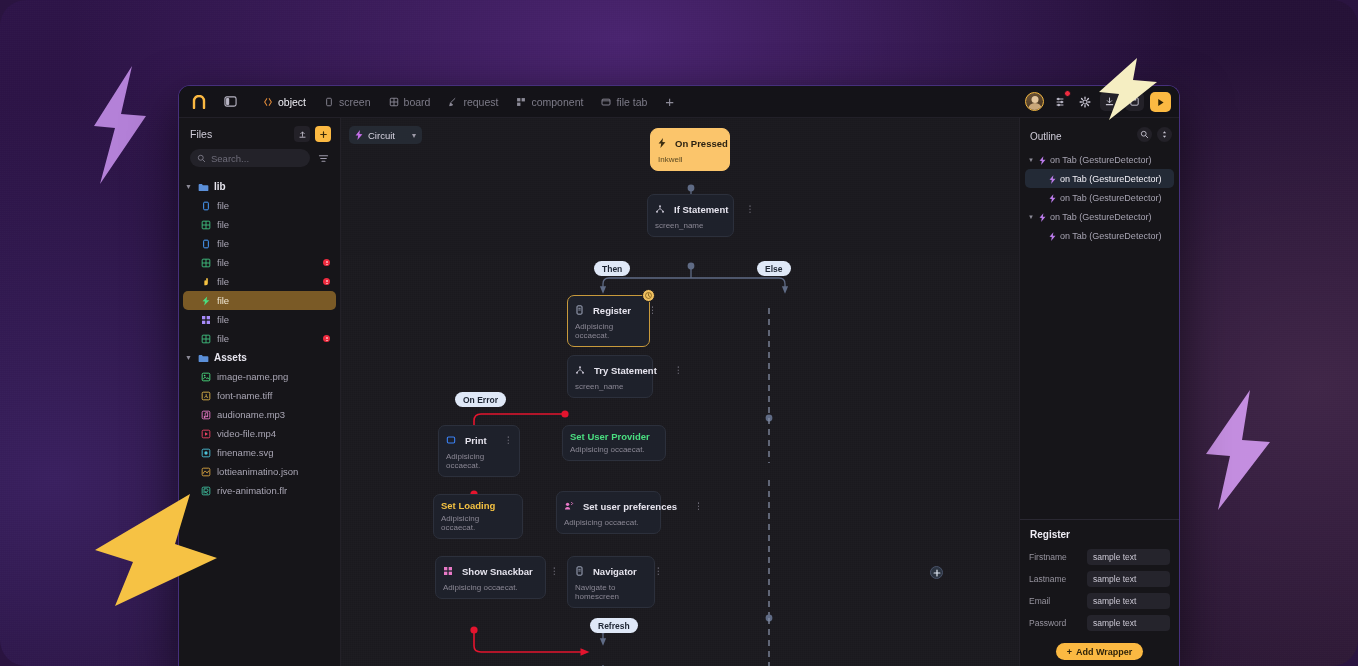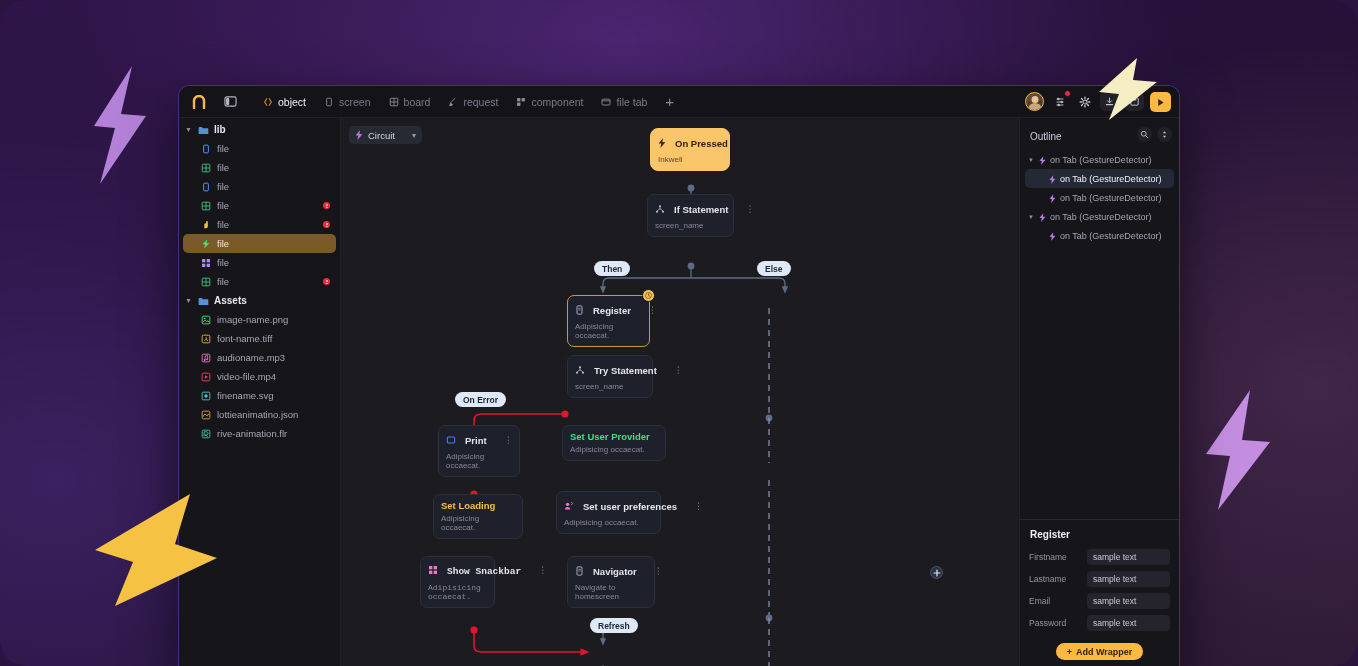--- a/index.html
+++ b/index.html
@@ -408,21 +408,53 @@
               <path d="M2.5 1.2 L8.4 5 L2.5 8.8 Z" fill="#2e2206"></path>
             </svg>
         </span>
       </div>
     </div>
   </div>
 
   <div id="body">
 
     <div id="sidebar">
-
+      <div id="files-head">
+        <span id="files-title">Files</span>
+        <div id="files-actions">
+          <div class="sm-btn">
+            <svg width="9" height="9" viewBox="0 0 12 12">
+                <path d="M6 8.4 V2.8 M3.6 5 L6 2.6 L8.4 5" stroke="#c6c3d0" stroke-width="1.1" fill="none" stroke-linecap="round" stroke-linejoin="round"></path>
+                <path d="M2.6 9.6 H9.4" stroke="#c6c3d0" stroke-width="1.2" stroke-linecap="round"></path>
+              </svg>
+          </div>
+          <div class="sm-btn accent">
+            <svg width="9" height="9" viewBox="0 0 12 12">
+                <path d="M6 2.3 V9.7 M2.3 6 H9.7" stroke="#3a2a08" stroke-width="1.6" stroke-linecap="round"></path>
+              </svg>
+          </div>
+        </div>
+      </div>
+
+      <div id="search-row">
+        <div id="search-box">
+          <span>
+            <svg width="9" height="9" viewBox="0 0 12 12">
+                <circle cx="5" cy="5" r="3.3" stroke="#7e7c89" stroke-width="1.2" fill="none"></circle>
+                <path d="M7.5 7.5 L10.3 10.3" stroke="#7e7c89" stroke-width="1.2" stroke-linecap="round"></path>
+              </svg>
+          </span>
+          <input placeholder="Search..." style="">
+        </div>
+        <div id="filter-btn">
+          <svg width="11" height="11" viewBox="0 0 12 12">
+              <path d="M1.6 3 H10.4 M3 6 H9 M4.4 9 H7.6" stroke="#9e9bab" stroke-width="1.3" stroke-linecap="round"></path>
+            </svg>
+        </div>
+      </div>
 
       <div id="tree">
           <div class="grp-row">
             <span class="caret">▼</span>
             <span><svg width="11" height="9" viewBox="0 0 12 10">
                 <path d="M0.6 2.2 Q0.6 1.2 1.6 1.2 H4.2 L5.3 2.4 H10.4 Q11.4 2.4 11.4 3.4 V8 Q11.4 9 10.4 9 H1.6 Q0.6 9 0.6 8 Z" fill="#5b8fd8"></path>
               </svg></span>
             <span class="gname">lib</span>
           </div>
           <div class="f-row">
@@ -730,21 +762,21 @@
               <span><svg width="10" height="10" viewBox="0 0 12 12">
                   <circle cx="4.3" cy="4" r="2" fill="#e879c7"></circle>
                   <path d="M1.2 10.2 Q1.2 7.2 4.3 7.2 Q7.4 7.2 7.4 10.2 Z" fill="#e879c7"></path>
                   <path d="M9 1.6 L10.4 3 L9 4.4" stroke="#e879c7" stroke-width="1.1" fill="none" stroke-linecap="round"></path>
                 </svg></span>
               <span class="n-title">Set user preferences</span>
               <span class="n-dots">⋮</span>
             </div>
             <div class="n-sub">Adipisicing occaecat.</div>
           </div>
-          <div class="node" style="left: 79px; top: 438px; width: 75px; font-family: Liberation Mono, monospace;">
+          <div class="node" style="left: 94px; top: 438px; width: 111px;">
             <div class="n-top">
               <span><svg width="10" height="10" viewBox="0 0 12 12">
                   <rect x="1.2" y="1.2" width="4" height="4" fill="#e879c7"></rect>
                   <rect x="6.8" y="1.2" width="4" height="4" fill="#e879c7"></rect>
                   <rect x="1.2" y="6.8" width="4" height="4" fill="#e879c7"></rect>
                   <rect x="6.8" y="6.8" width="4" height="4" fill="#e879c7"></rect>
                 </svg></span>
               <span class="n-title">Show Snackbar</span>
               <span class="n-dots">⋮</span>
             </div>

